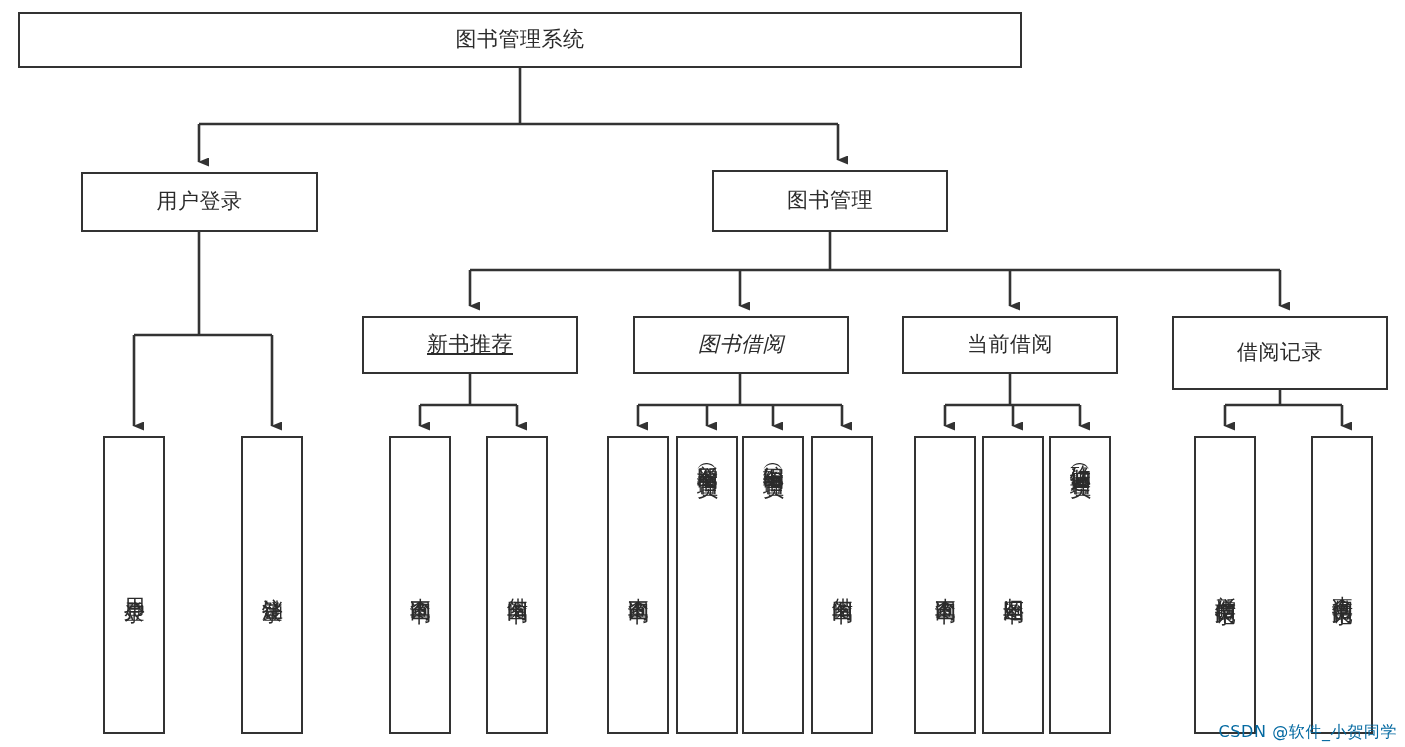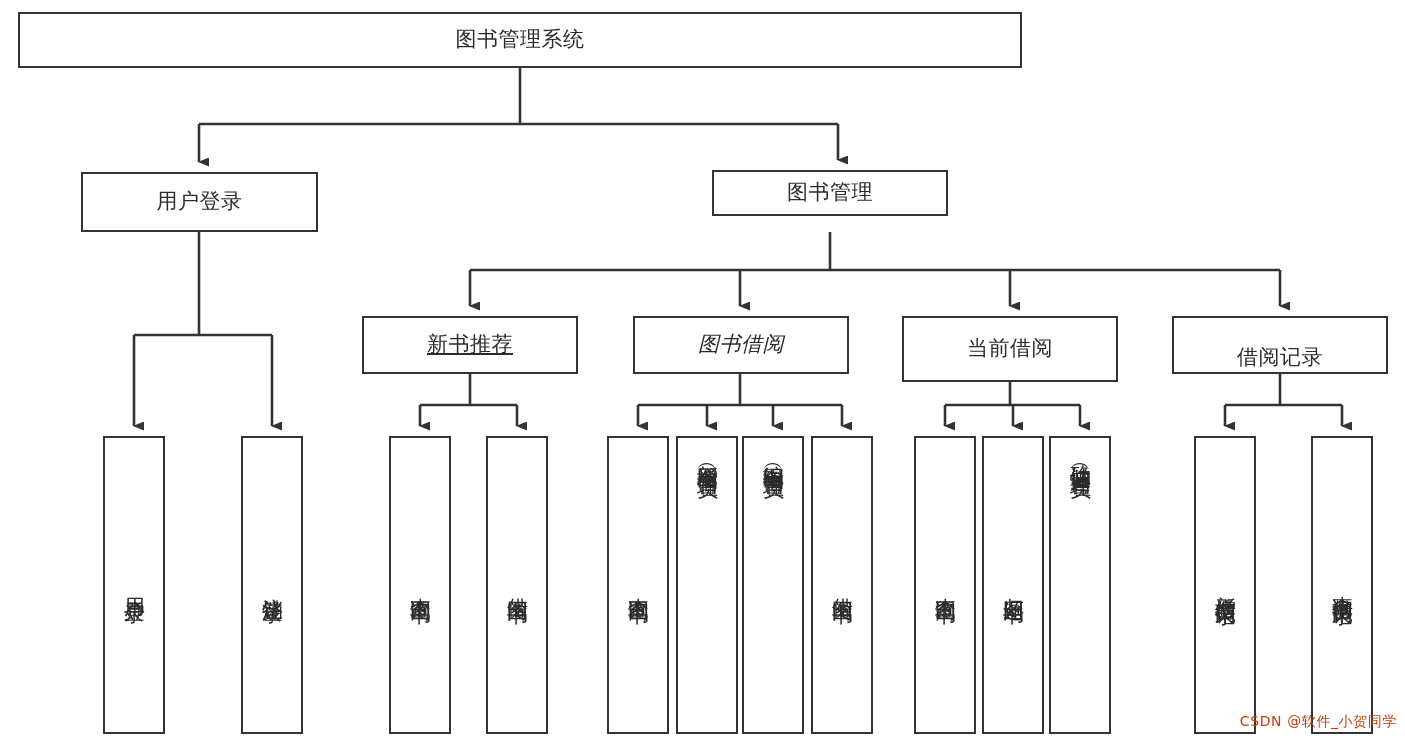--- a/index.html
+++ b/index.html
@@ -61,23 +61,23 @@
   .node.leaf-mid .node-label {
     max-height: 268px;
   }
   .node.leaf-center {
     align-items: center;
     padding-top: 0;
   }
   #watermark {
     position: absolute;
     right: 8px;
-    bottom: 16px;
-    font-size: 14px;
-    color: #c2410c;
+    bottom: 4px;
+    font-size: 16px;
+    color: #0369a1;
     letter-spacing: 0.6px;
     user-select: none;
     white-space: nowrap;
   }
 </style>
 </head>
 <body>
 
 <div id="diagram-canvas">
 
@@ -131,34 +131,34 @@
     </g>
   </svg>
 
   <div class="node horizontal" style="left:18px; top:12px; width:1004px; height:56px;">
     <span class="node-label">图书管理系统</span>
   </div>
 
   <div class="node horizontal" style="left:81px; top:172px; width:237px; height:60px;">
     <span class="node-label">用户登录</span>
   </div>
-  <div class="node horizontal" style="left:712px; top:170px; width:236px; height:46px;">
+  <div class="node horizontal" style="left:712px; top:170px; width:236px; height:62px;">
     <span class="node-label">图书管理</span>
   </div>
 
   <div class="node horizontal" style="left:362px; top:316px; width:216px; height:58px;text-decoration:underline;">
     <span class="node-label">新书推荐</span>
   </div>
   <div class="node horizontal" style="left:633px; top:316px; width:216px; height:58px;font-style:italic;">
     <span class="node-label">图书借阅</span>
   </div>
-  <div class="node horizontal" style="left:902px; top:316px; width:216px; height:66px;">
+  <div class="node horizontal" style="left:902px; top:316px; width:216px; height:58px;">
     <span class="node-label">当前借阅</span>
   </div>
-  <div class="node horizontal" style="left:1172px; top:316px; width:216px; height:58px;align-items:flex-end;">
+  <div class="node horizontal" style="left:1172px; top:316px; width:216px; height:74px;">
     <span class="node-label">借阅记录</span>
   </div>
 
   <div class="node vertical leaf-center" style="left:103px; top:436px; width:62px; height:298px;">
     <span class="node-label">用户登录</span>
   </div>
   <div class="node vertical leaf-center" style="left:241px; top:436px; width:62px; height:298px;">
     <span class="node-label">注销登录</span>
   </div>
 

